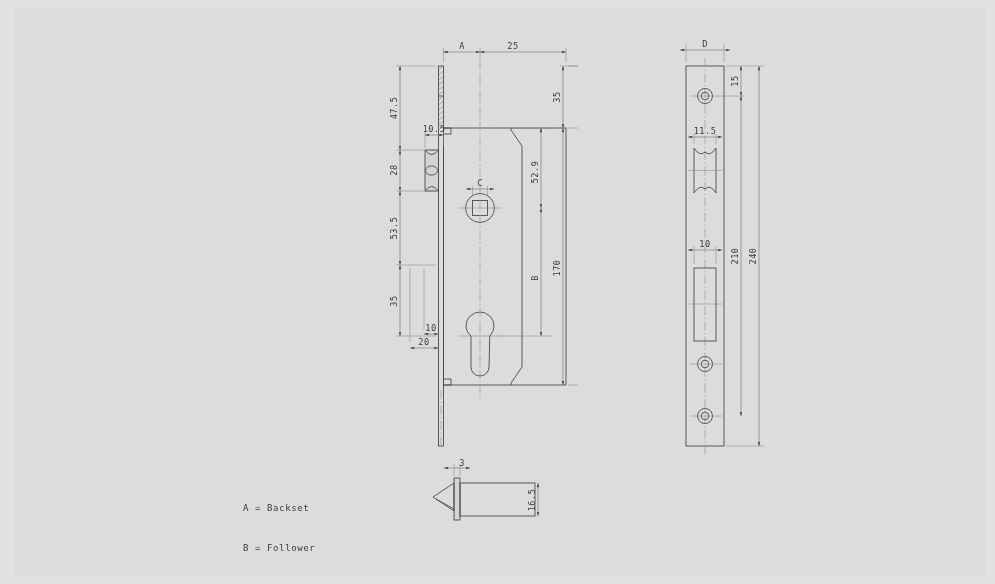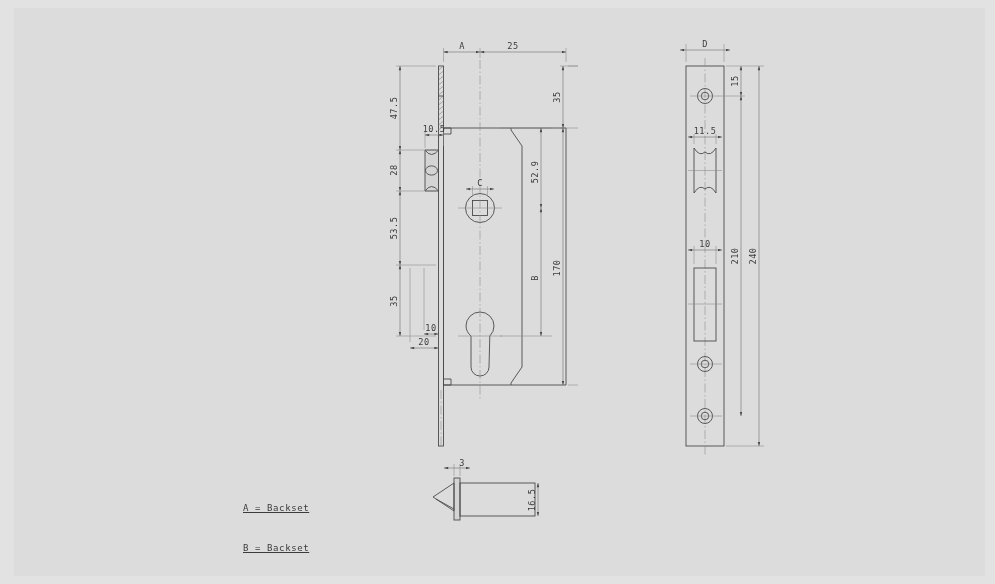--- a/index.html
+++ b/index.html
@@ -23,21 +23,21 @@
   svg{display:block;}
   .legend{
     position:absolute;
     left:243px;top:476px;
     font-size:9px;
     line-height:13.2px;
     color:#3b3b3b;
     letter-spacing:0.6px;
     white-space:pre;
   }
-  .legend div{height:13.2px;text-decoration:underline;}
+  .legend div{height:13.2px;}
 </style>
 </head>
 <body>
 
 <div id="frame"></div>
 
 <div id="sheet">
 <svg width="995" height="584" viewBox="0 0 995 584">
   <defs>
     <marker id="ah" markerWidth="8" markerHeight="8" refX="7" refY="2.2" orient="auto">
@@ -284,16 +284,16 @@
     <g>
       <line class="dim" x1="538" y1="483" x2="538" y2="516" marker-start="url(#ahr)" marker-end="url(#ah)"></line>
       <text class="t" x="535" y="500" text-anchor="middle" transform="rotate(-90 535 500)">16.5</text>
     </g>
   </g>
 </svg>
 </div>
 
 <div class="legend">
   <div>A = Backset</div>
-  <div>B = Backset</div>
+  <div>B = Follower</div>
   <div>C = Follower</div>
   
 </div>
 
 </body></html>

